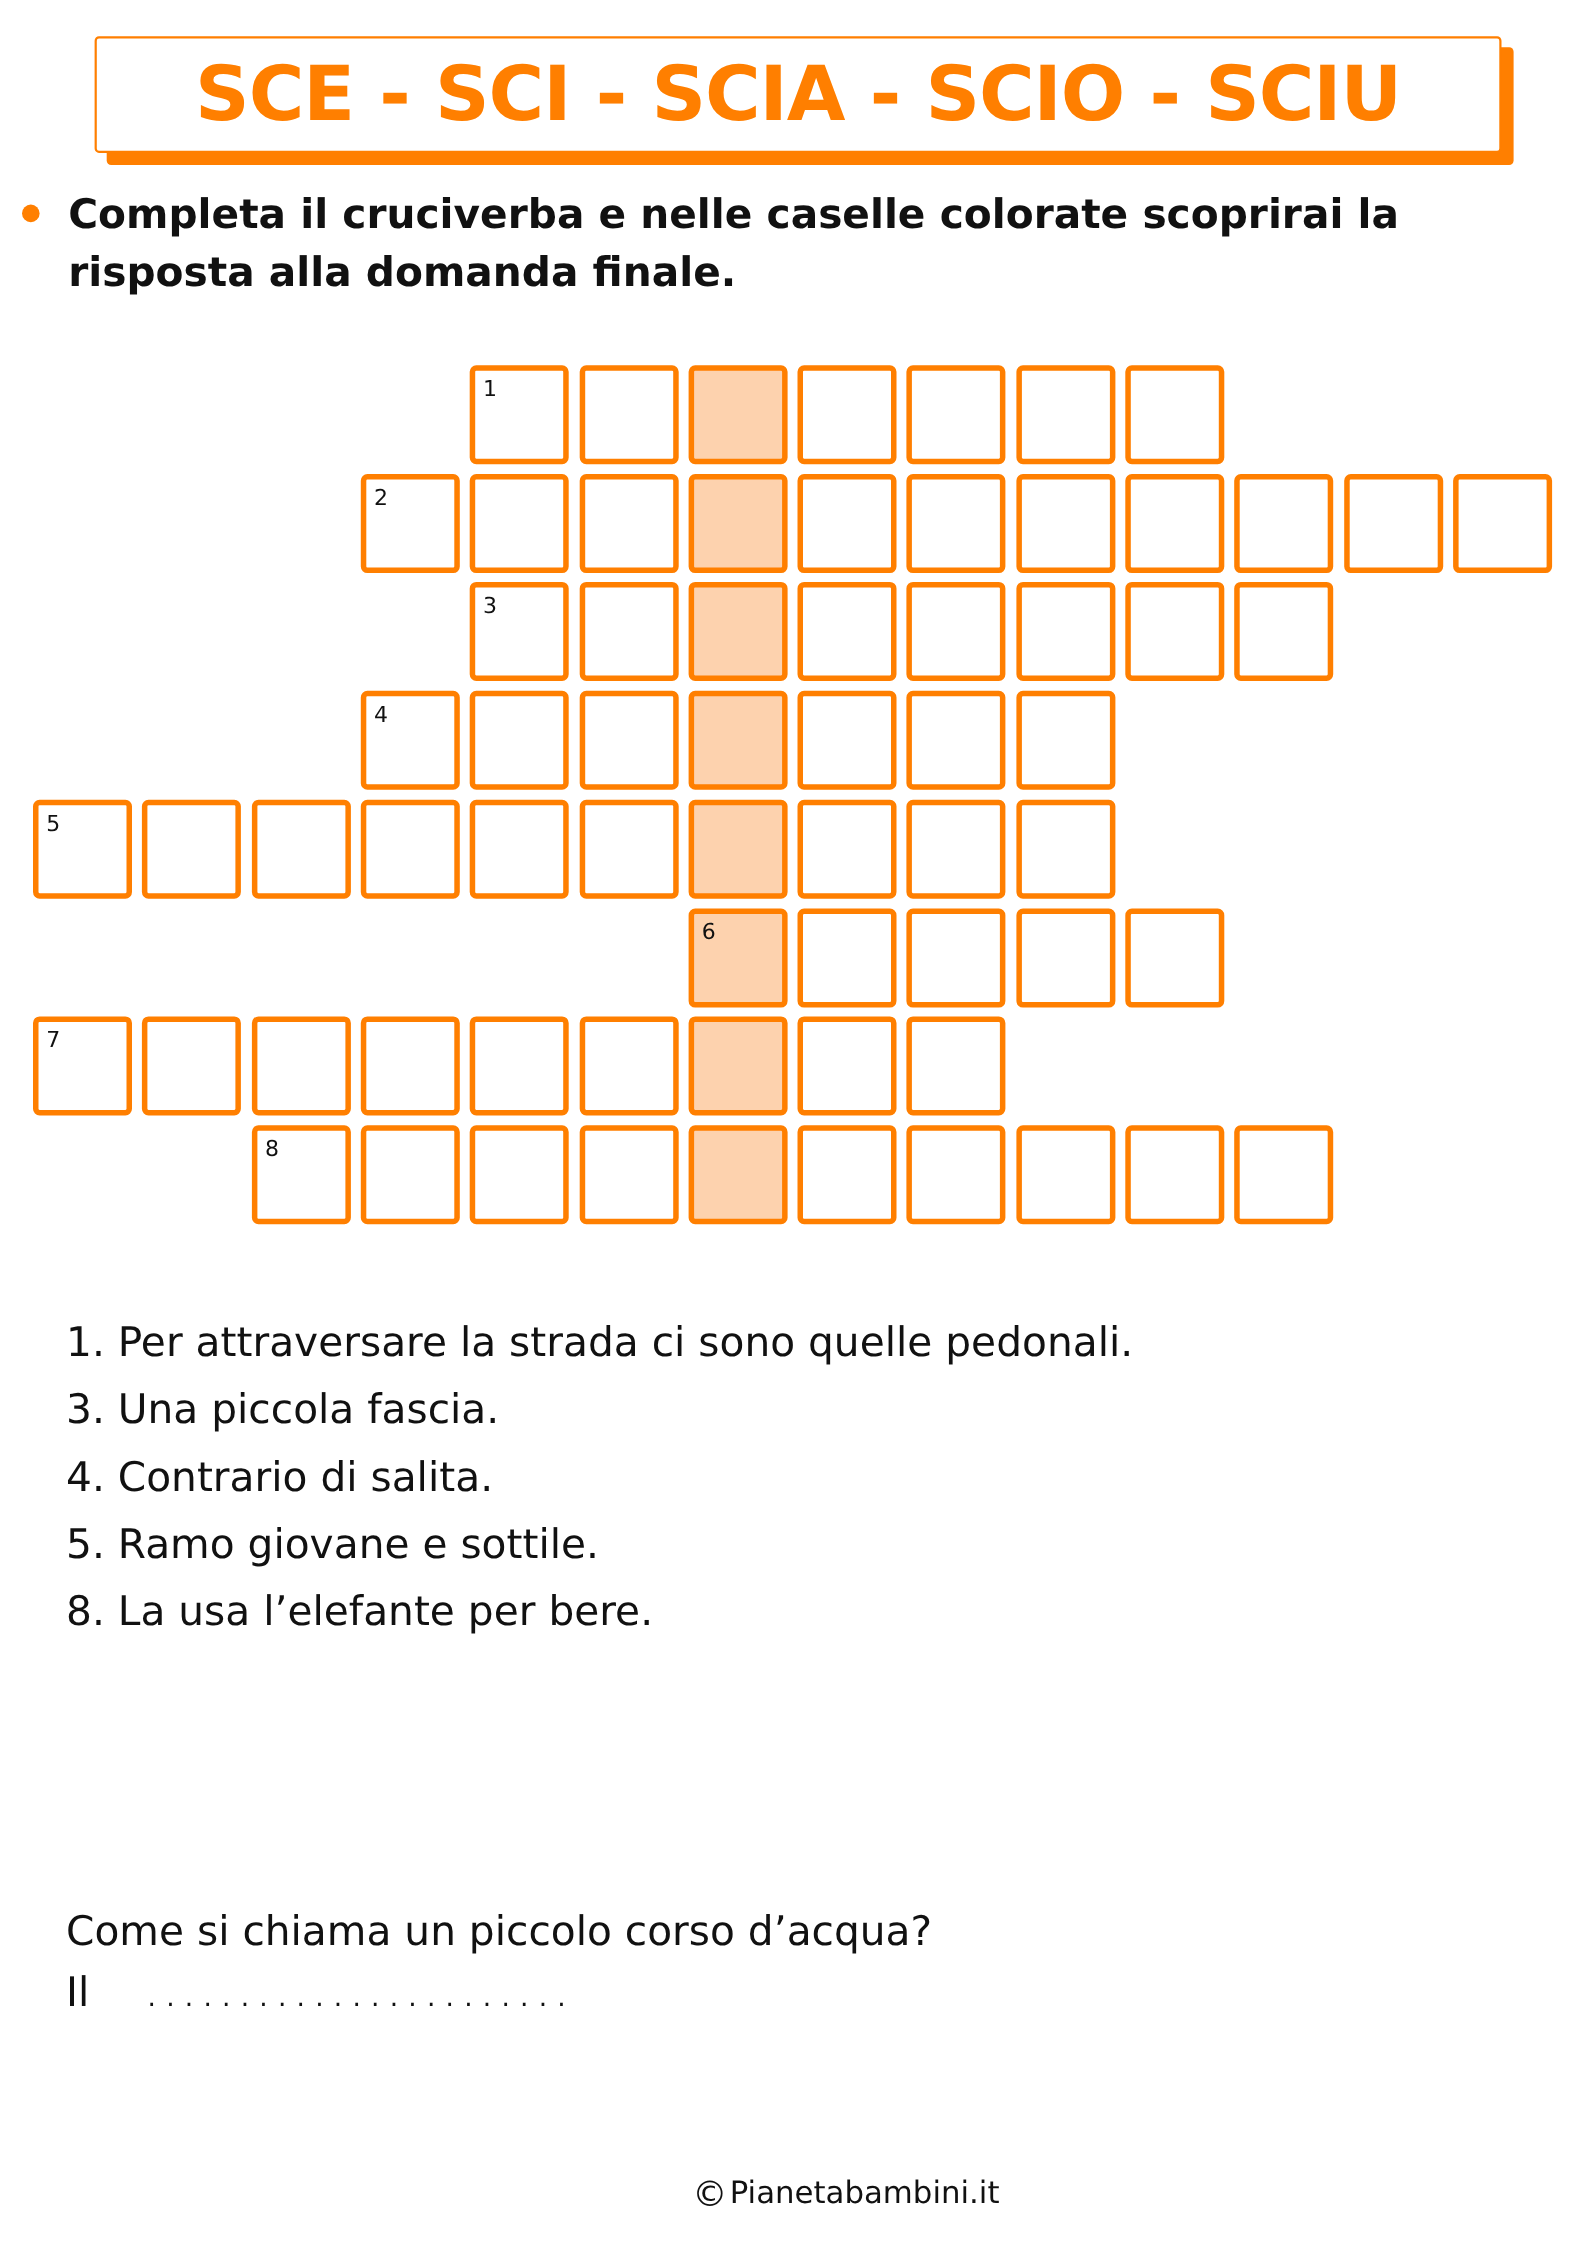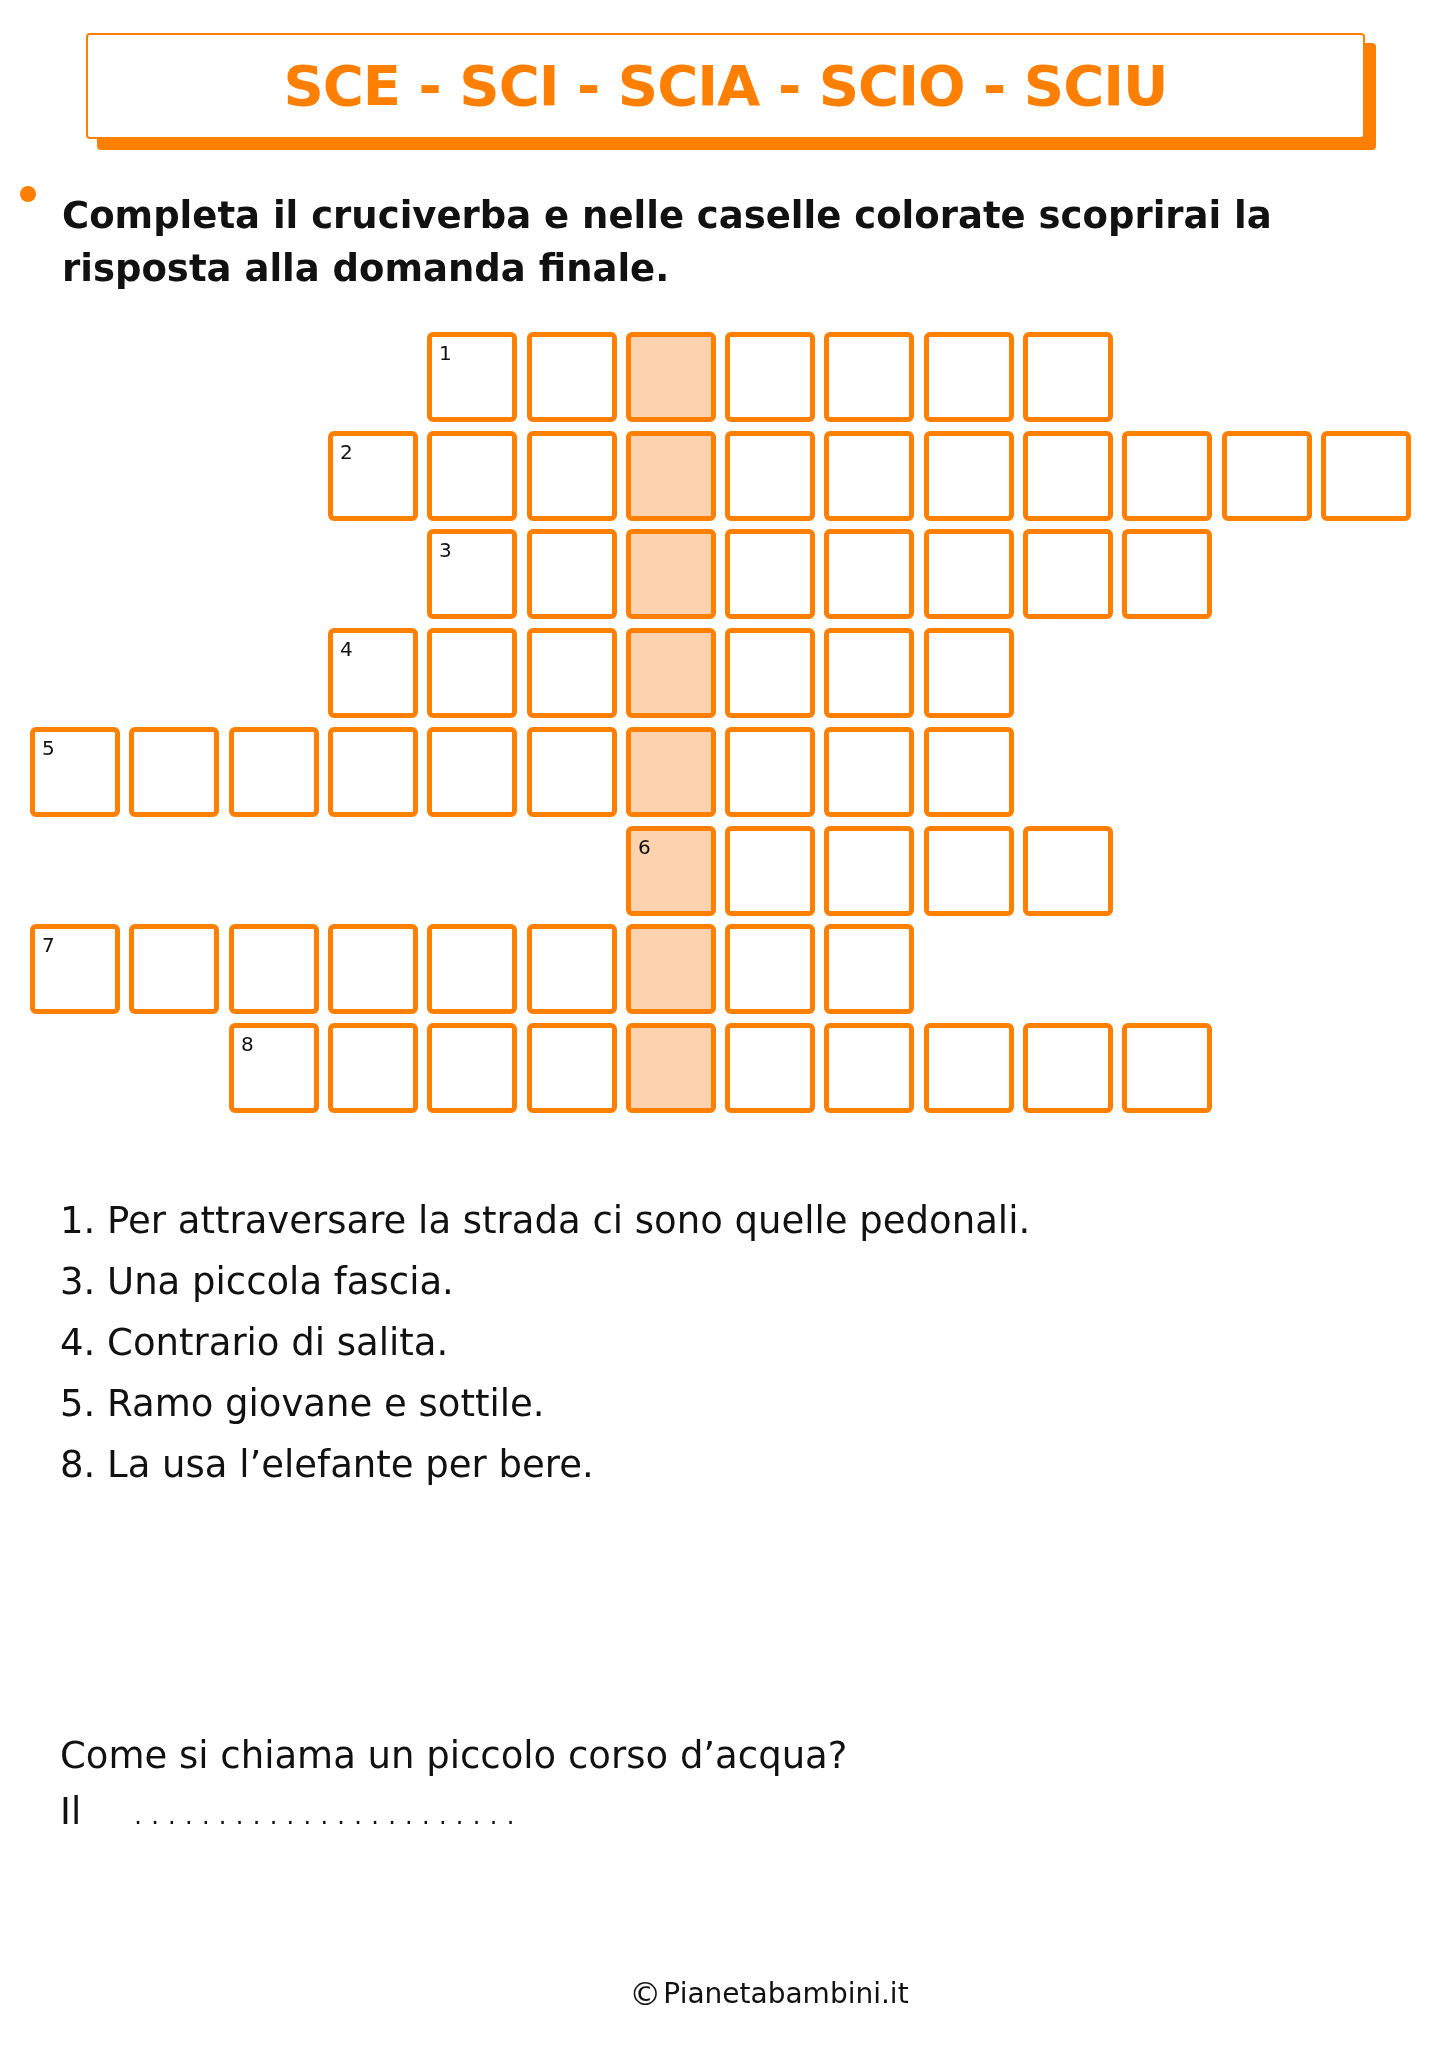--- a/index.html
+++ b/index.html
@@ -34,21 +34,21 @@
       background: #ffffff;
       border: 2px solid #FF7F00;
       border-radius: 4px;
       display: flex;
       align-items: center;
       justify-content: center;
     }
     .title-text {
       font-family: "DejaVu Sans", sans-serif;
       font-weight: bold;
-      font-size: 56px;
+      font-size: 69px;
       letter-spacing: -1px;
       color: #FF7F00;
       line-height: 1;
       white-space: nowrap;
     }
     
     .instruction {
       position: absolute;
       left: 20px;
       top: 168px;
@@ -66,21 +66,20 @@
     .instruction-text {
       position: absolute;
       left: 42px;
       top: 0;
       width: 1300px;
       font-family: "DejaVu Sans", sans-serif;
       font-weight: bold;
       font-size: 37px;
       line-height: 53px;
       color: #111111;
-      margin-top: 21px;
     }
     
     .grid {
       position: absolute;
       left: 0;
       top: 0;
       width: 1448px;
       height: 1200px;
     }
     .cell {

